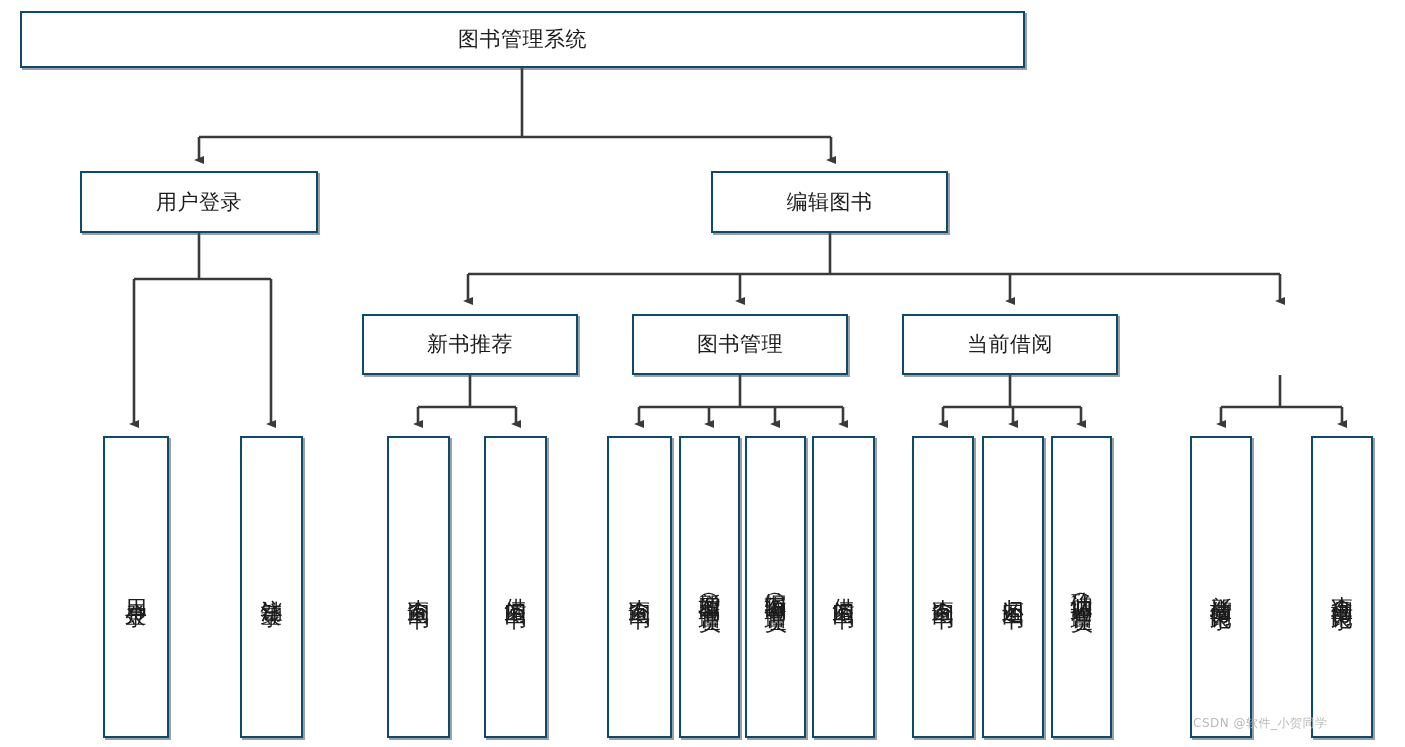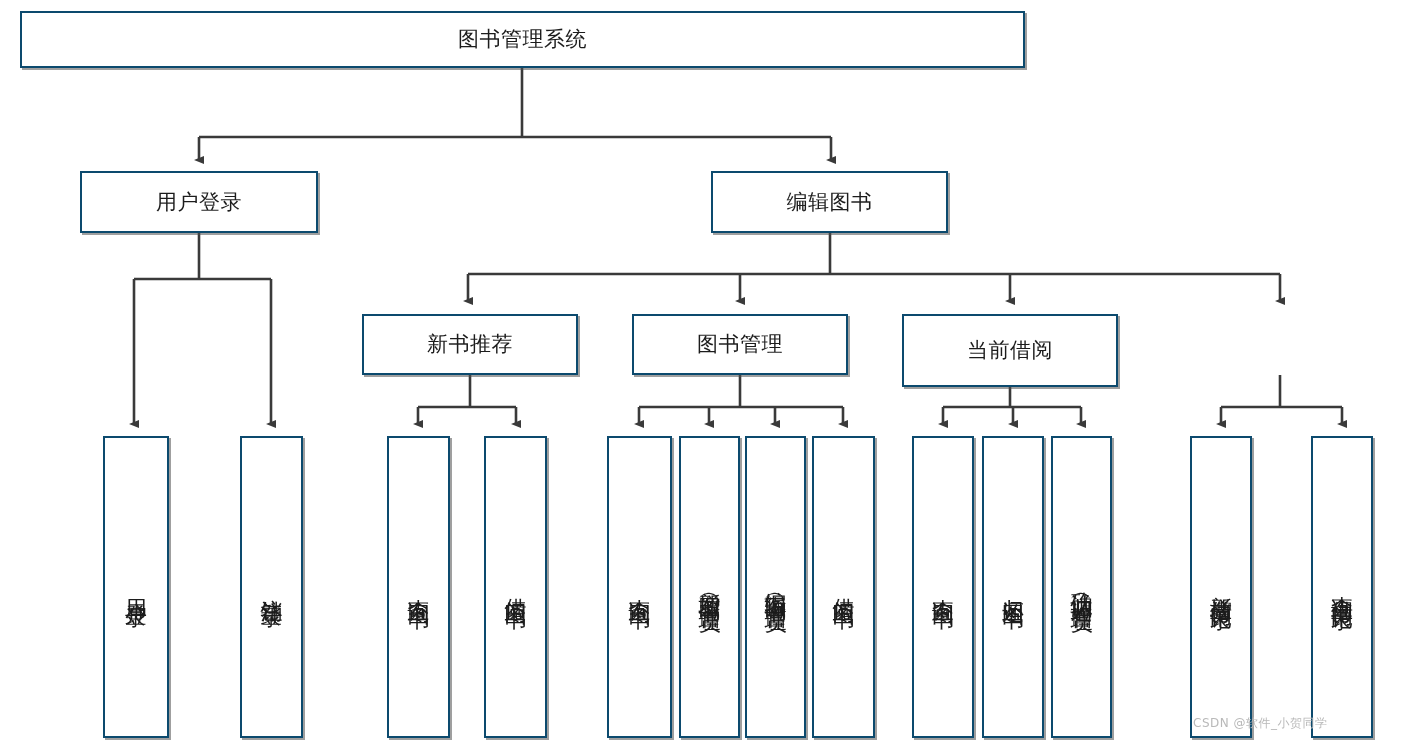--- a/index.html
+++ b/index.html
@@ -130,21 +130,21 @@
   <div class="node h" style="left:711px; top:171px; width:237px; height:62px;">
     <span class="label">编辑图书</span>
   </div>
 
   <div class="node h" style="left:362px; top:314px; width:216px; height:61px;">
     <span class="label">新书推荐</span>
   </div>
   <div class="node h" style="left:632px; top:314px; width:216px; height:61px;">
     <span class="label">图书管理</span>
   </div>
-  <div class="node h" style="left:902px; top:314px; width:216px; height:73px;">
+  <div class="node h" style="left:902px; top:314px; width:216px; height:61px;">
     <span class="label">当前借阅</span>
   </div>
 
   <div class="node v" style="left:103px; top:436px; width:66px; height:302px;">
     <span class="label">用户登录</span>
   </div>
   <div class="node v" style="left:240px; top:436px; width:63px; height:302px;">
     <span class="label">注销登录</span>
   </div>
 

